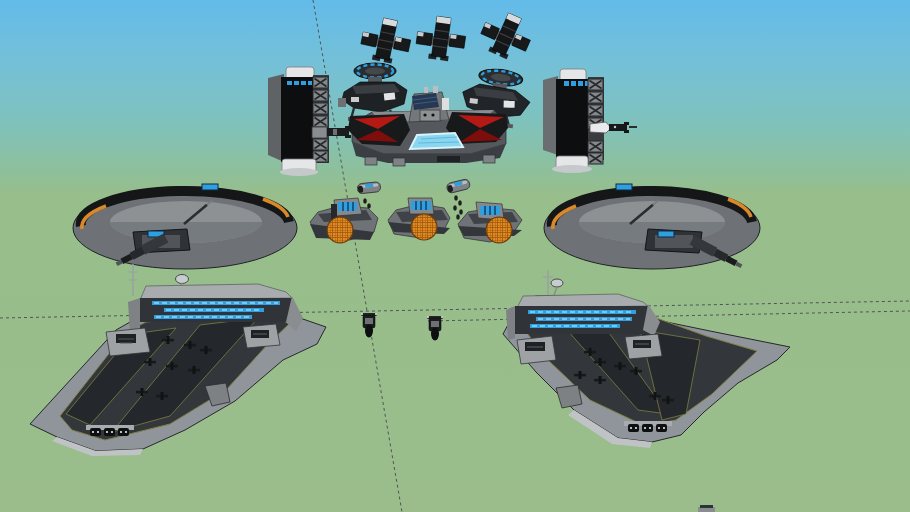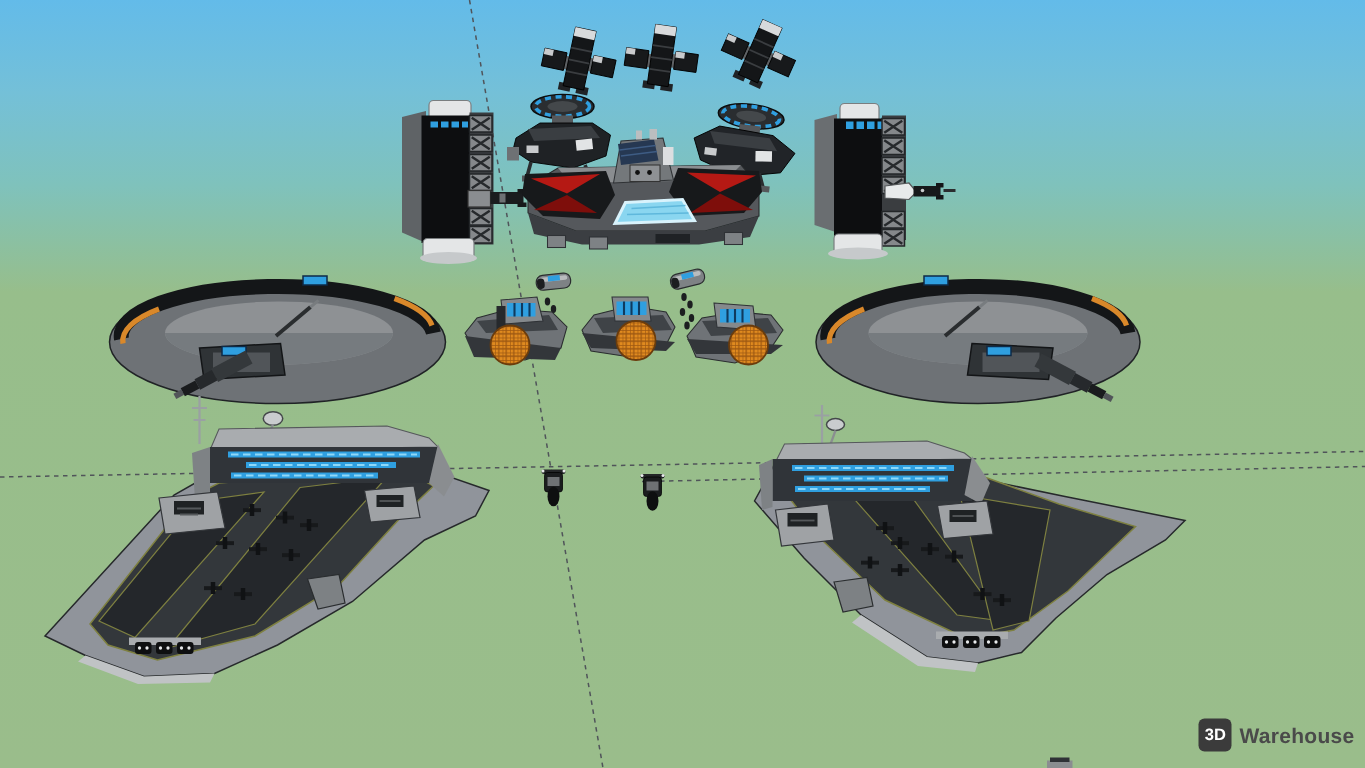--- a/index.html
+++ b/index.html
@@ -401,17 +401,13 @@
           <use href="#landingpods"></use>
         </g>
   </g>
 
   <g>
     <rect x="698" y="507" width="17" height="5" fill="#8A8D90"></rect>
     <rect x="700" y="505" width="13" height="3" fill="#2F3236"></rect>
   </g>
 </svg>
 
-  <div class="watermark">
-    <div class="wm-box">3D</div>
-    <span class="wm-label">Warehouse</span>
-  </div>
 </div>
 
 </body></html>

